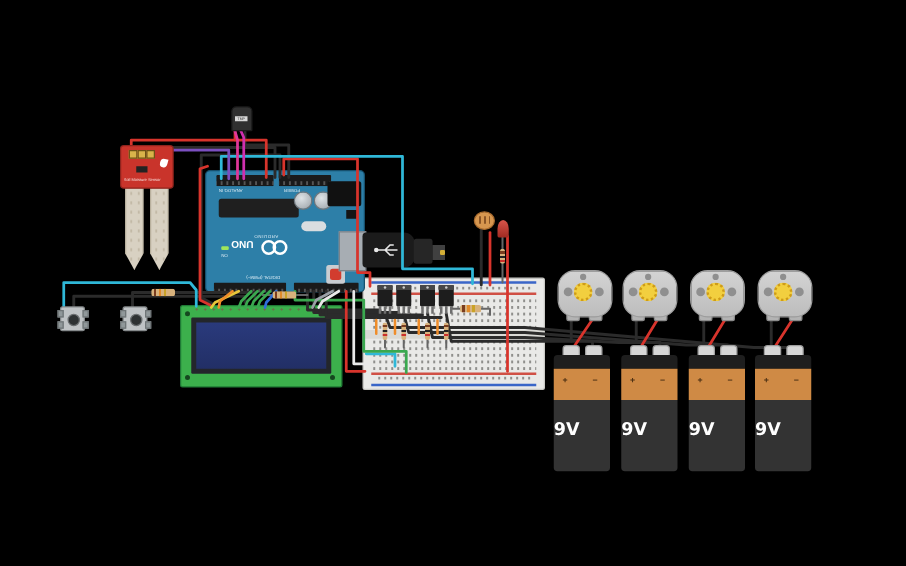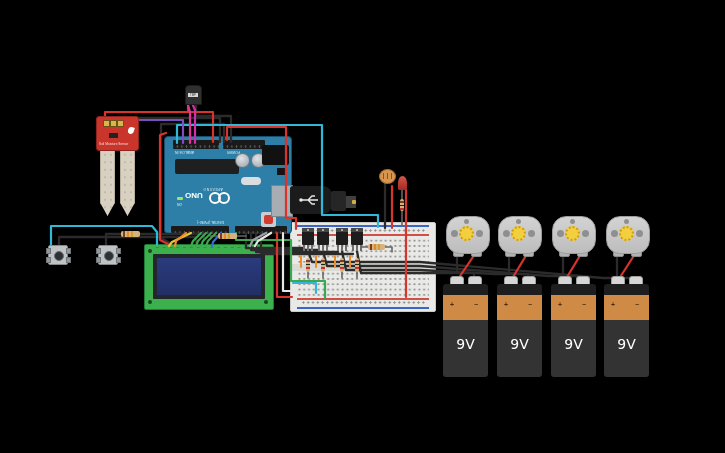--- a/index.html
+++ b/index.html
@@ -31,21 +31,21 @@
   .resistor-h{background:#d8b27c;border-radius:2px;
     background-image:linear-gradient(90deg, rgba(0,0,0,0) 2px,#7a3d1f 2px,#7a3d1f 4px,rgba(0,0,0,0) 4px,rgba(0,0,0,0) 6px,#e08a2a 6px,#e08a2a 8px,rgba(0,0,0,0) 8px,rgba(0,0,0,0) 10px,#caa227 10px,#caa227 12px,rgba(0,0,0,0) 12px);}
   .motor-body{background:linear-gradient(180deg,#d3d3d3,#bdbdbd);border:1px solid #9d9d9d;border-radius:14px;}
   .motor-gear{background:#f2cf3f;border:2.5px dotted #cf9c18;border-radius:50%;}
   .motor-side{background:#8f8f8f;border-radius:50%;}
   .motor-term{background:#b3b3b3;border:1px solid #8a8a8a;border-radius:2px;}
   .bat-cap{background:#1e1e1e;border-radius:3px 3px 0 0;}
   .bat-bump{background:#d6d6d6;border:1px solid #9e9e9e;border-radius:3px 3px 1px 1px;}
   .bat-orange{background:#cf8a45;}
   .bat-black{background:#333;border-radius:0 0 3px 3px;}
-  .bat-label{color:#fff;font-size:14px;font-weight:normal;text-align:center;
+  .bat-label{color:#fff;font-size:14px;font-weight:bold;text-align:left;
              font-family:"DejaVu Sans",sans-serif;}
   .bat-mark{color:#4a2e12;font-size:7px;font-weight:bold;}
   .button{background:#bfc3c5;border:1px solid #85898b;border-radius:2px;}
   .button-leg{background:#90989a;border:1px solid #6f7577;}
   .lcd{background:#3cb04c;border:1px solid #1f7a35;border-radius:2px;}
   .lcd-hole{background:#15471f;border-radius:50%;width:4px;height:4px;}
   .lcd-bezel{background:#23262b;border-radius:1px;}
   .lcd-screen{background:linear-gradient(180deg,#2a3a7c,#222f66);}
   .lcd-pins{background-image:radial-gradient(#6b6f4a 1px, rgba(0,0,0,0) 1.2px);background-size:6.8px 5px;}
   .soil-board{background:#c9342b;border:1px solid #8f231d;border-radius:3px;}

